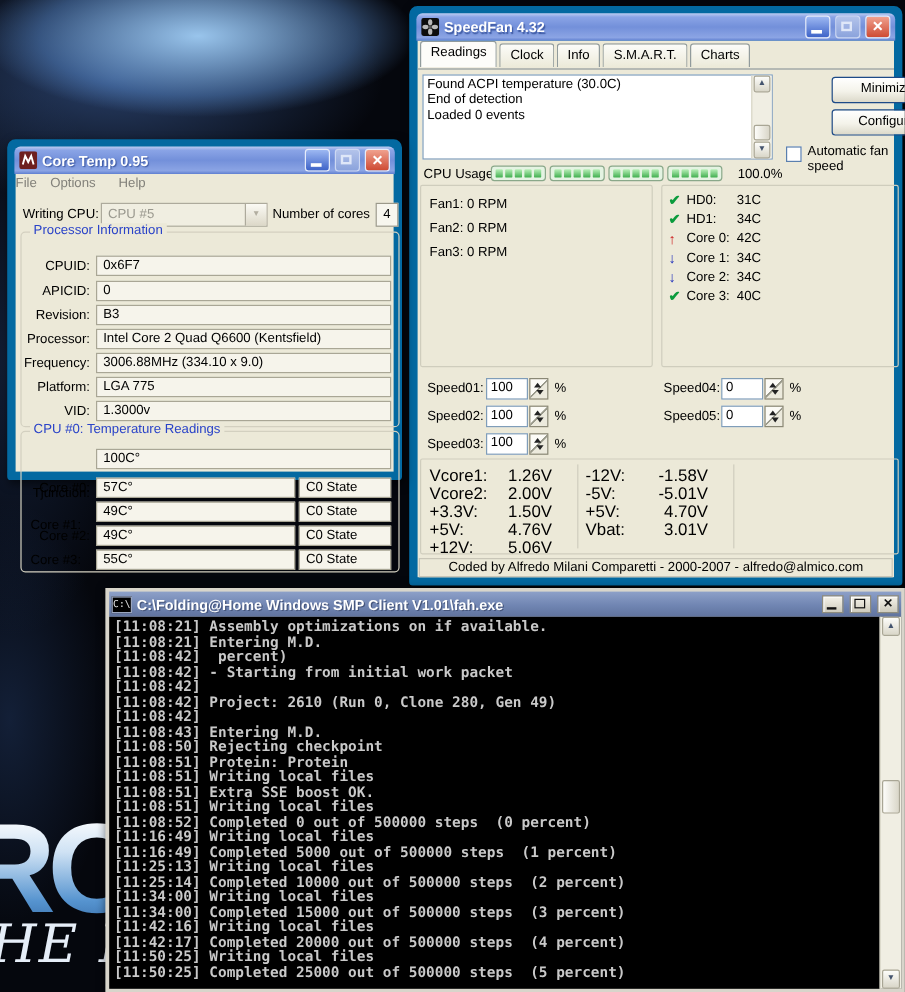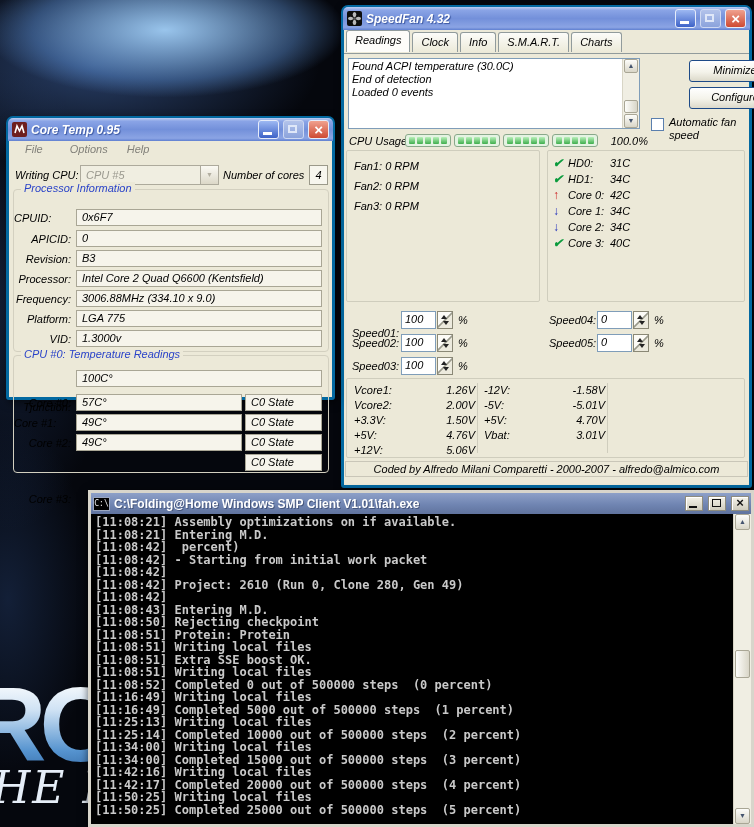--- a/index.html
+++ b/index.html
@@ -13,22 +13,22 @@
       radial-gradient(ellipse 120px 260px at 8px 600px, rgba(55,95,165,.28), rgba(0,0,0,0) 70%),
       #05070d;
   }
   
   .wp-ro{position:absolute;left:-30px;top:664px;font:bold 106px "Liberation Sans",sans-serif;
     letter-spacing:-7px;background:linear-gradient(180deg,#ffffff 12%,#cfe2f4 38%,#5593cf 72%,#2a5c96 100%);
     -webkit-background-clip:text;background-clip:text;color:transparent;z-index:0;}
   .wp-pur{position:absolute;left:-8px;top:762px;font-family:"DejaVu Serif",serif;font-style:italic;
     font-size:44px;color:#e6eef8;z-index:0;letter-spacing:2px;}
   
-  .xpwin{position:absolute;box-sizing:border-box;border:3px solid #0369a1;border-radius:7px 7px 3px 3px;
-    background:#0369a1;box-shadow:2px 3px 8px rgba(0,0,0,.55);font-style:italic;}
+  .xpwin{position:absolute;box-sizing:border-box;border:7px solid #0369a1;border-radius:7px 7px 3px 3px;
+    background:#0369a1;box-shadow:2px 3px 8px rgba(0,0,0,.55);}
   .xptitle{height:23px;margin:-1px -1px 0;border-radius:5px 5px 0 0;display:flex;align-items:center;gap:4px;
     padding:0 4px;background:linear-gradient(180deg,#bdcdf2 0%,#8aa4e6 14%,#7390da 50%,#8ba4e4 88%,#5f7fd0 100%);}
   .xptitle .cap{flex:1;color:#fff;font-weight:bold;font-size:12px;text-shadow:1px 1px 1px #3a56a0;white-space:nowrap;overflow:hidden;}
   .tbtn{width:21px;height:19px;border-radius:3px;border:1px solid #e6ecfa;box-sizing:border-box;position:relative;flex:0 0 auto;}
   .tbtn.min{background:linear-gradient(180deg,#9db8f2,#3e63c8);}
   .tbtn.min::after{content:"";position:absolute;left:4px;bottom:3px;width:9px;height:3px;background:#fff;}
   .tbtn.maxd{background:linear-gradient(180deg,#b3c3ea,#8ba3dc);border-color:#cdd8f2;}
   .tbtn.maxd::after{content:"";position:absolute;left:4px;top:4px;width:9px;height:8px;border:2px solid #dfe7f8;box-sizing:border-box;}
   .tbtn.close{background:linear-gradient(180deg,#f0a18e,#ce4a33);}
   .tbtn.close::after{content:"×";position:absolute;left:0;top:-1px;width:100%;text-align:center;color:#fff;font-weight:bold;font-size:15px;line-height:19px;}
@@ -60,21 +60,21 @@
   .sf-tabline{position:absolute;left:0;right:0;top:23px;border-top:1px solid #919b9c;}
   .ledbar{width:46px;height:13px;box-sizing:border-box;border:1px solid #8aa88a;border-radius:3px;background:#e4f3e2;
     display:flex;gap:2px;padding:2px 3px;}
   .ledbar i{flex:1;border-radius:1px;background:linear-gradient(180deg,#b9f0b9,#3fae4e);}
   .trow{display:flex;align-items:center;height:16px;padding-left:5px;font-size:11px;white-space:pre;}
   .ticon{width:15px;font-weight:bold;font-size:12px;}
   .ticon.ok{color:#0a9b3c;}
   .ticon.up{color:#cc2020;}
   .ticon.down{color:#2030bb;}
   .tlabel{min-width:42px;}
-  .vrow{display:flex;height:15px;font-size:11px;gap:19px;}
+  .vrow{display:flex;height:15px;font-size:14px;}
   .vrow .vl{width:48px;}
   .vrow .vv{width:54px;text-align:right;}
   
   .conwin{position:absolute;box-sizing:border-box;border:3px solid #d8d5cb;background:#d8d5cb;box-shadow:0 2px 8px rgba(0,0,0,.6);}
   .contitle{height:21px;display:flex;align-items:center;gap:4px;padding:0 2px;
     background:linear-gradient(180deg,#8da0c8 0%,#7085b2 55%,#60739e 100%);}
   .contitle .cap{flex:1;color:#fff;font-weight:bold;font-size:12px;white-space:nowrap;overflow:hidden;text-shadow:1px 1px 0 #46567c;}
   .cicon{width:17px;height:14px;box-sizing:border-box;background:#000;border:1px solid #9aa6c0;color:#e8e8e8;
     font-family:"DejaVu Sans Mono",monospace;font-size:8px;line-height:12px;text-align:center;flex:0 0 auto;}
   .cbtn{width:18px;height:15px;box-sizing:border-box;border:1px solid #8e8c7e;box-shadow:inset 1px 1px 0 #fff;
@@ -179,21 +179,21 @@
 
     <div style="position:absolute;left:203px;top:120px;width:198px;height:152px;border:1px solid #cfcdbd;border-radius:2px;box-sizing:border-box;padding-top:4px;">
       <div class="trow"><span class="ticon ok">✔</span><span class="tlabel">HD0:</span><span>31C</span></div>
       <div class="trow"><span class="ticon ok">✔</span><span class="tlabel">HD1:</span><span>34C</span></div>
       <div class="trow"><span class="ticon up">↑</span><span class="tlabel">Core 0:</span><span>42C</span></div>
       <div class="trow"><span class="ticon down">↓</span><span class="tlabel">Core 1:</span><span>34C</span></div>
       <div class="trow"><span class="ticon down">↓</span><span class="tlabel">Core 2:</span><span>34C</span></div>
       <div class="trow"><span class="ticon ok">✔</span><span class="tlabel">Core 3:</span><span>40C</span></div>
     </div>
 
-    <span class="lbl" style="left:8px;top:284px;margin-top:13px;">Speed01:</span>
+    <span class="lbl" style="left:8px;top:284px;">Speed01:</span>
     <span class="vbox" style="left:57px;top:281px;">100</span>
     <span class="spin" style="left:93px;top:281px;">
         <i class="up"></i>
         <i class="dn"></i>
       </span>
     <span class="lbl" style="left:114px;top:284px;">%</span>
 
     <span class="lbl" style="left:8px;top:307px;">Speed02:</span>
     <span class="vbox" style="left:57px;top:304px;">100</span>
     <span class="spin" style="left:93px;top:304px;">
@@ -283,35 +283,35 @@
           <path d="M3 11 L5 4 L7.5 9 L10 4 L12 11" fill="none" stroke="#fff" stroke-width="1.6"></path>
         </svg>
     </span>
     <span class="cap">Core Temp 0.95</span>
     <span class="tbtn min"></span>
     <span class="tbtn maxd"></span>
     <span class="tbtn close"></span>
   </div>
   <div class="xpclient">
     <div style="position:absolute;left:0;right:0;top:0;height:18px;color:#82817a;">
-      <span style="padding:2px 16px;display:inline-block;">File</span>
+      <span style="padding:2px 0;display:inline-block;">File</span>
       <span style="padding:2px 8px;display:inline-block;">Options</span>
       <span style="padding:2px 8px;display:inline-block;">Help</span>
     </div>
     <span class="lbl" style="left:6px;top:28px;">Writing CPU:</span>
     <div style="position:absolute;left:71px;top:24px;width:139px;height:20px;box-sizing:border-box;background:#f0eee1;border:1px solid #adaa9c;color:#9a998f;padding:3px 5px;">
       <span>CPU #5</span>
       <span style="position:absolute;right:0;top:0;bottom:0;width:17px;background:linear-gradient(180deg,#fbfaf4,#dcd8c8);border-left:1px solid #adaa9c;color:#b2aea0;font-size:7px;text-align:center;line-height:18px;">▼</span>
     </div>
     <span class="lbl" style="left:214px;top:28px;">Number of cores</span>
     <span style="position:absolute;left:300px;top:24px;width:19px;height:20px;box-sizing:border-box;background:#f7f6ee;border:1px solid #9b998a;text-align:center;line-height:18px;">4</span>
 
     <div class="grp" style="left:4px;top:48px;width:314px;height:161px;">
       <span class="gcap">Processor Information</span>
-      <span class="lbl" style="left:0;top:22px;width:57px;text-align:left;">CPUID:</span>
+      <span class="lbl" style="left:0;top:22px;width:57px;text-align:right;">CPUID:</span>
       <span class="fld" style="left:62px;top:19px;width:246px;">0x6F7</span>
       <span class="lbl" style="left:0;top:43px;width:57px;text-align:right;">APICID:</span>
       <span class="fld" style="left:62px;top:40px;width:246px;">0</span>
       <span class="lbl" style="left:0;top:63px;width:57px;text-align:right;">Revision:</span>
       <span class="fld" style="left:62px;top:60px;width:246px;">B3</span>
       <span class="lbl" style="left:0;top:83px;width:57px;text-align:right;">Processor:</span>
       <span class="fld" style="left:62px;top:80px;width:246px;">Intel Core 2 Quad Q6600 (Kentsfield)</span>
       <span class="lbl" style="left:0;top:103px;width:57px;text-align:right;">Frequency:</span>
       <span class="fld" style="left:62px;top:100px;width:246px;">3006.88MHz (334.10 x 9.0)</span>
       <span class="lbl" style="left:0;top:123px;width:57px;text-align:right;">Platform:</span>
@@ -321,27 +321,28 @@
     </div>
 
     <div class="grp" style="left:4px;top:214px;width:314px;height:116px;">
       <span class="gcap">CPU #0: Temperature Readings</span>
       <span class="lbl" style="left:0;top:17px;width:57px;text-align:right;margin-top:28px;">Tjunction:</span>
       <span class="fld" style="left:62px;top:14px;width:246px;">100C°</span>
 
       <span class="lbl" style="left:0;top:41px;width:57px;text-align:right;">Core #0:</span>
       <span class="fld" style="left:62px;top:38px;width:166px;">57C°</span>
       <span class="fld" style="left:231px;top:38px;width:77px;">C0 State</span>
-      <span class="lbl" style="left:0;top:61px;width:57px;text-align:left;">Core #1:</span>
+      <span class="lbl" style="left:0;top:72px;width:57px;text-align:center;">Core #1:</span>
       <span class="fld" style="left:62px;top:58px;width:166px;">49C°</span>
       <span class="fld" style="left:231px;top:58px;width:77px;">C0 State</span>
       <span class="lbl" style="left:0;top:81px;width:57px;text-align:right;">Core #2:</span>
       <span class="fld" style="left:62px;top:78px;width:166px;">49C°</span>
       <span class="fld" style="left:231px;top:78px;width:77px;">C0 State</span>
-      <span class="lbl" style="left:0;top:101px;width:57px;text-align:right;margin-top:36px;">Core #3:</span>
+      <span class="lbl" style="left:0;top:101px;width:57px;text-align:center;">Core #3:</span>
+      <span class="fld" style="left:62px;top:98px;width:166px;">55C°</span>
       <span class="fld" style="left:231px;top:98px;width:77px;">C0 State</span>
     </div>
   </div>
 </div>
 
 <div class="conwin" style="left:88px;top:490px;width:666px;height:337px;z-index:5;">
   <div class="contitle">
     <span class="cicon">C:\</span>
     <span class="cap">C:\Folding@Home Windows SMP Client V1.01\fah.exe</span>
     <span class="cbtn min"></span>

